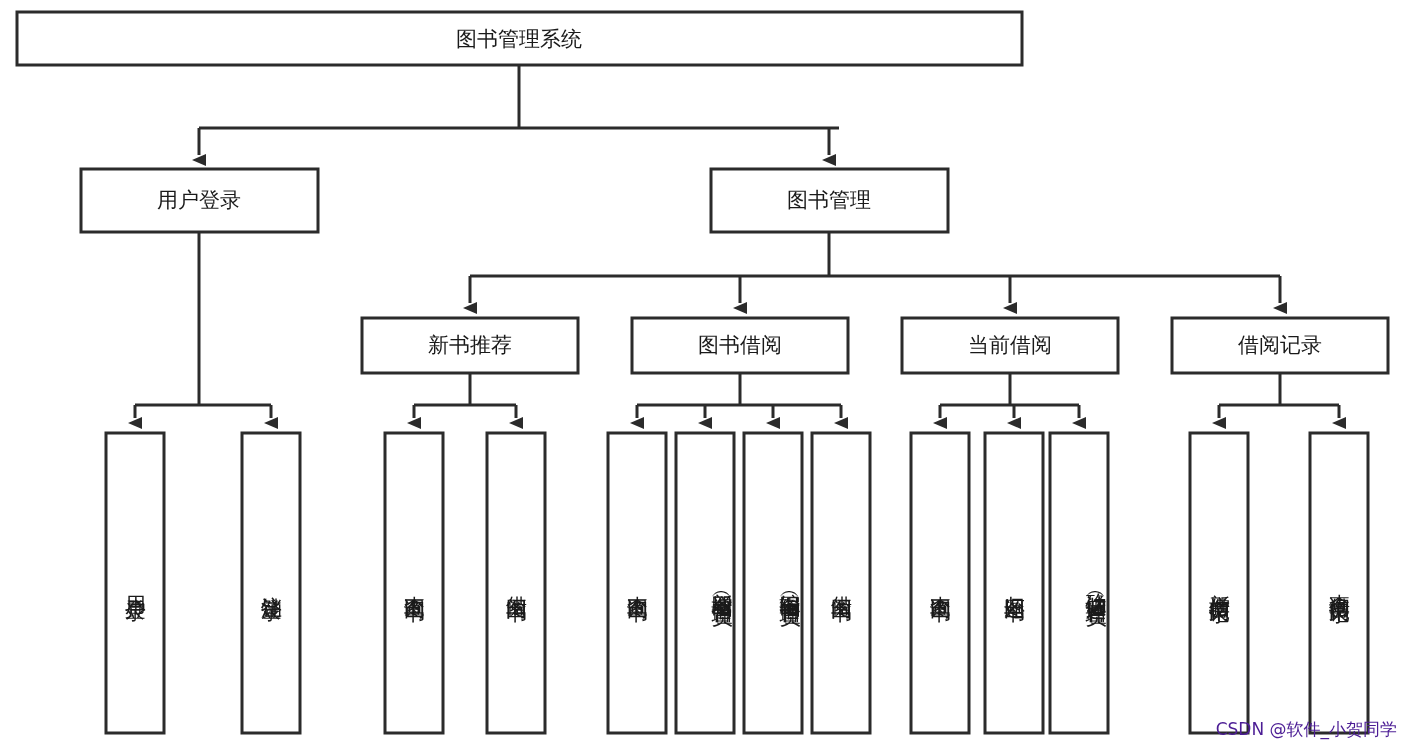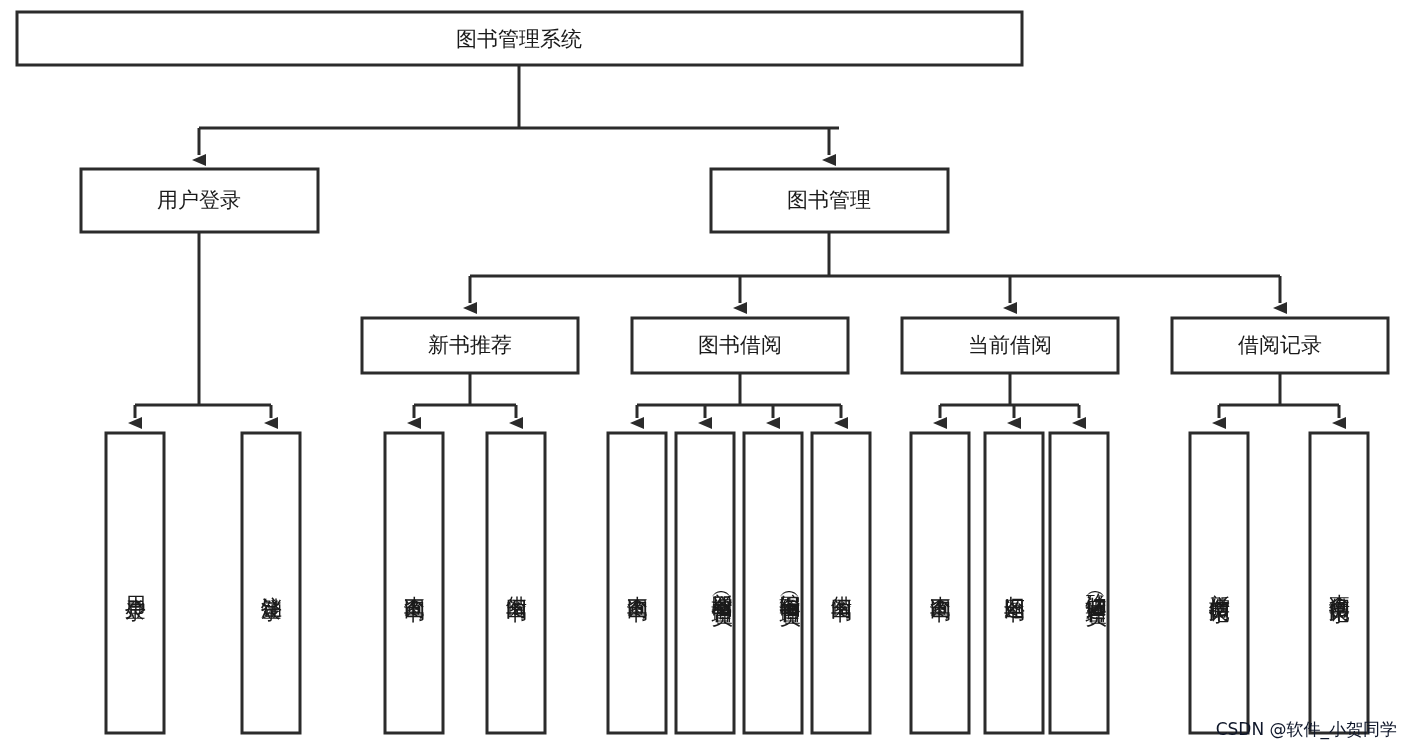--- a/index.html
+++ b/index.html
@@ -71,21 +71,21 @@
     justify-content: center;
     padding-top: 4px;
     box-sizing: border-box;
   }
   #watermark {
     position: absolute;
     right: 8px;
     bottom: 6px;
     font-family: "DejaVu Sans", "Liberation Sans", sans-serif;
     font-size: 17px;
-    color: #0f172a;
+    color: #4c1d95;
     white-space: nowrap;
     pointer-events: none;
   }
 </style>
 </head>
 <body>
 
 <div id="diagram-root">
 
   <svg class="tree-canvas" viewBox="0 0 1405 747">

